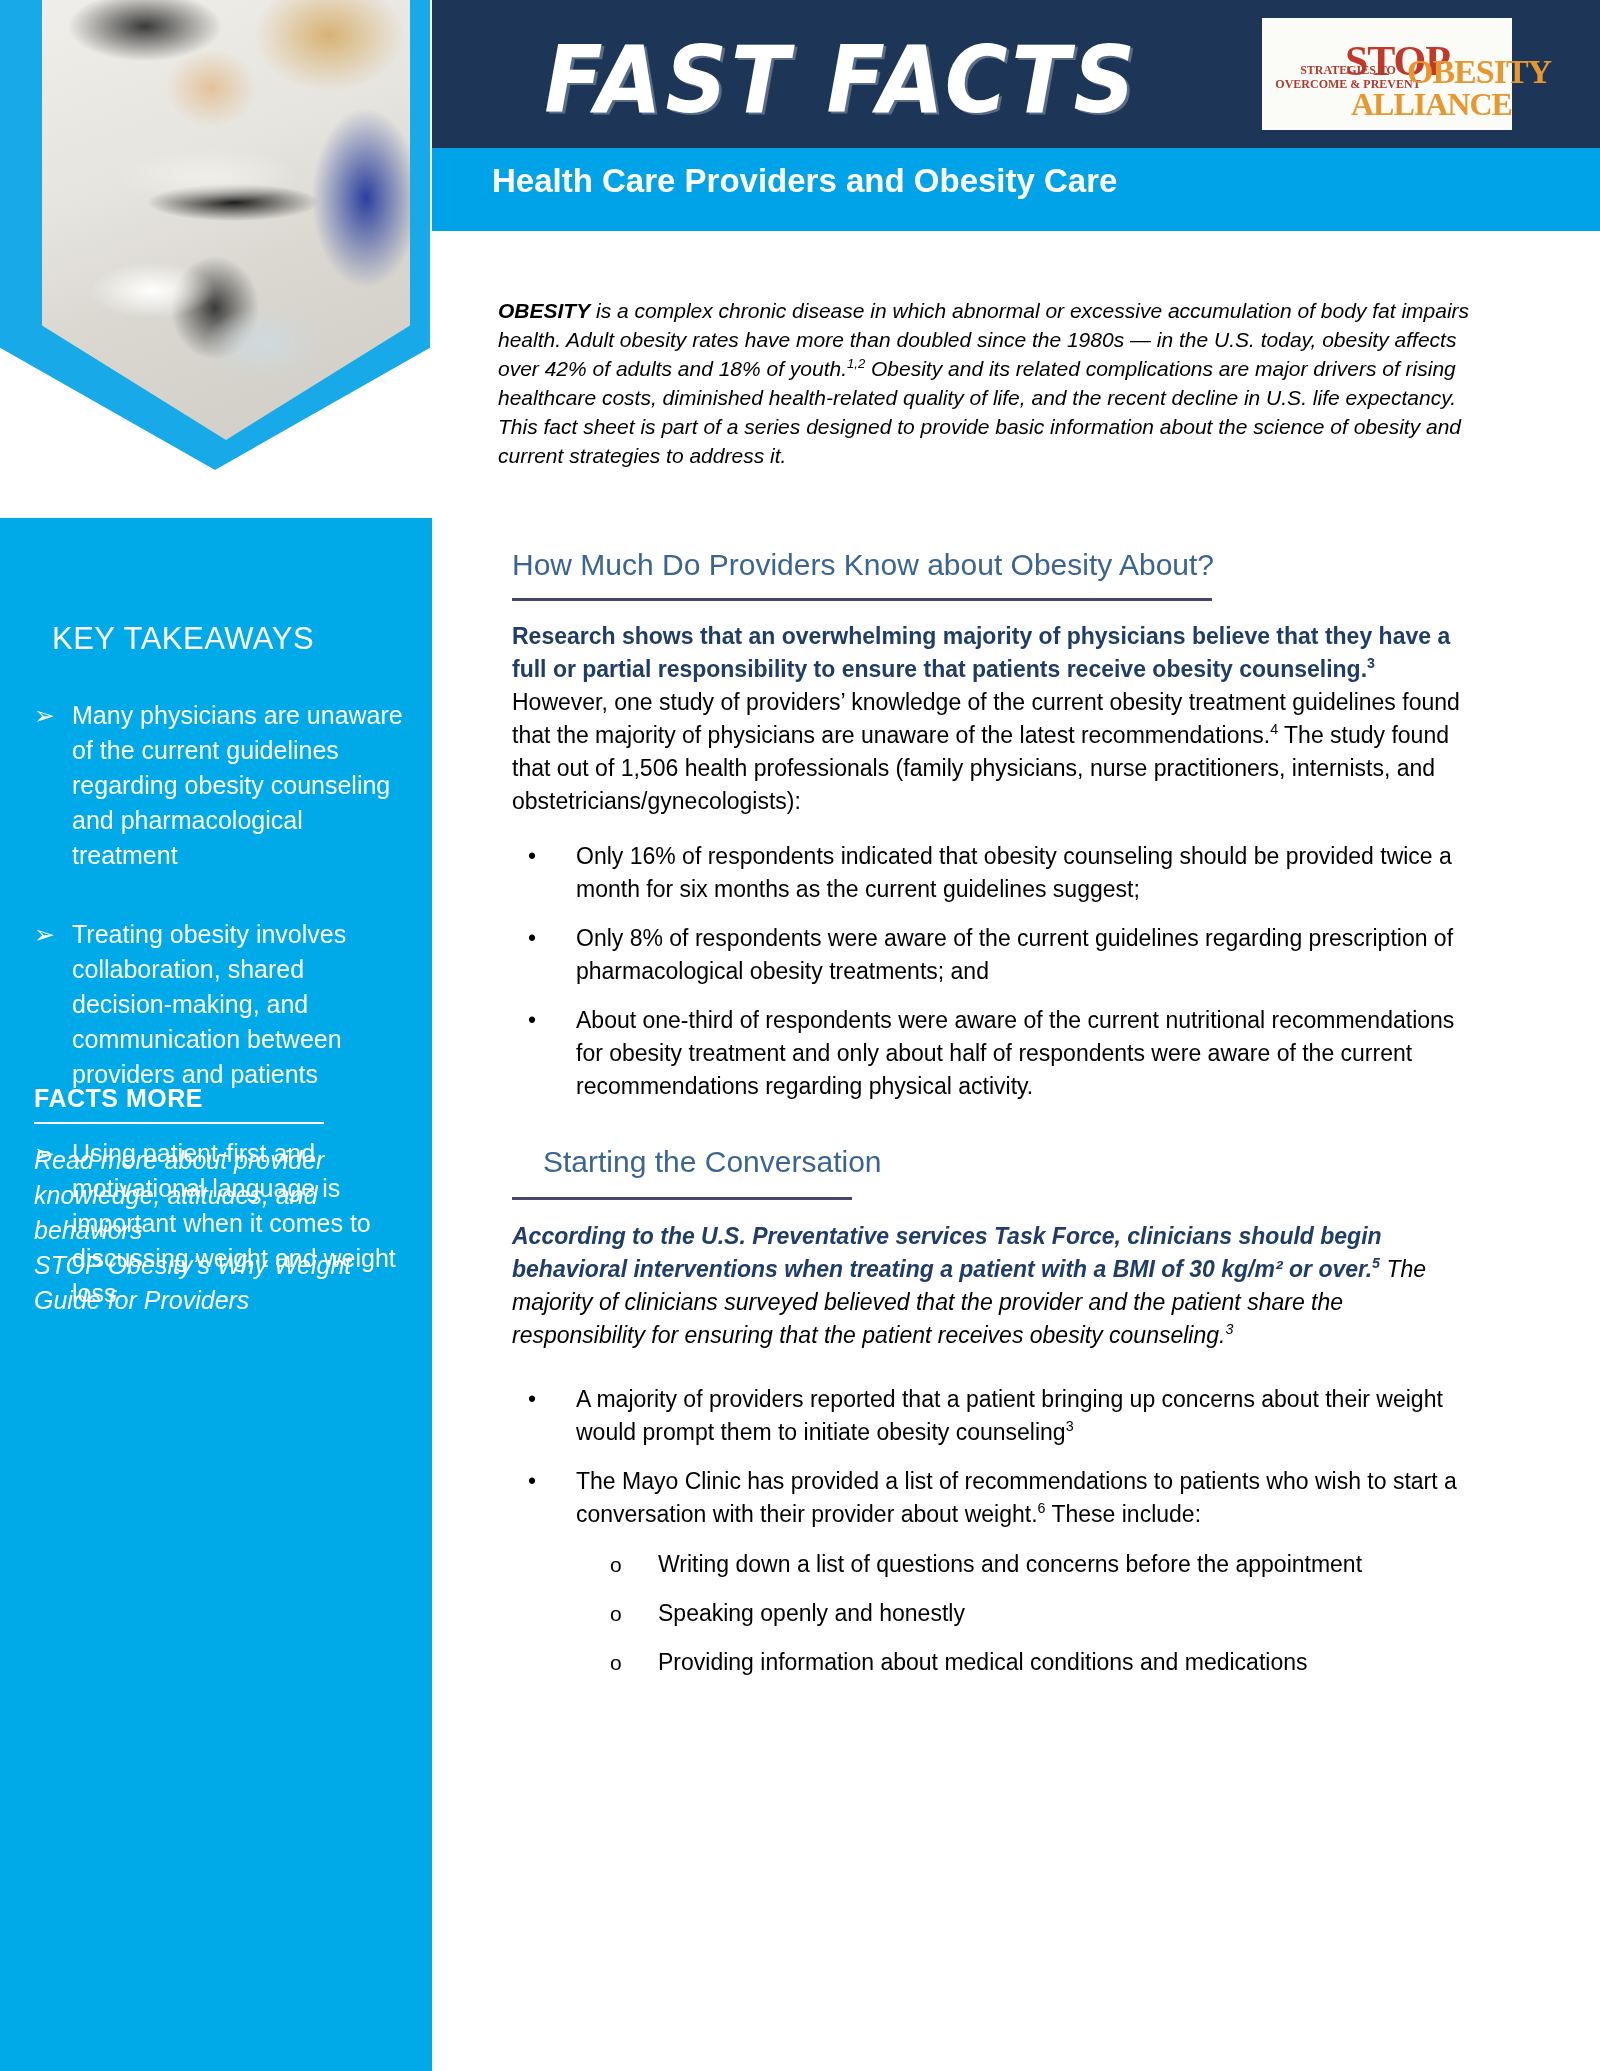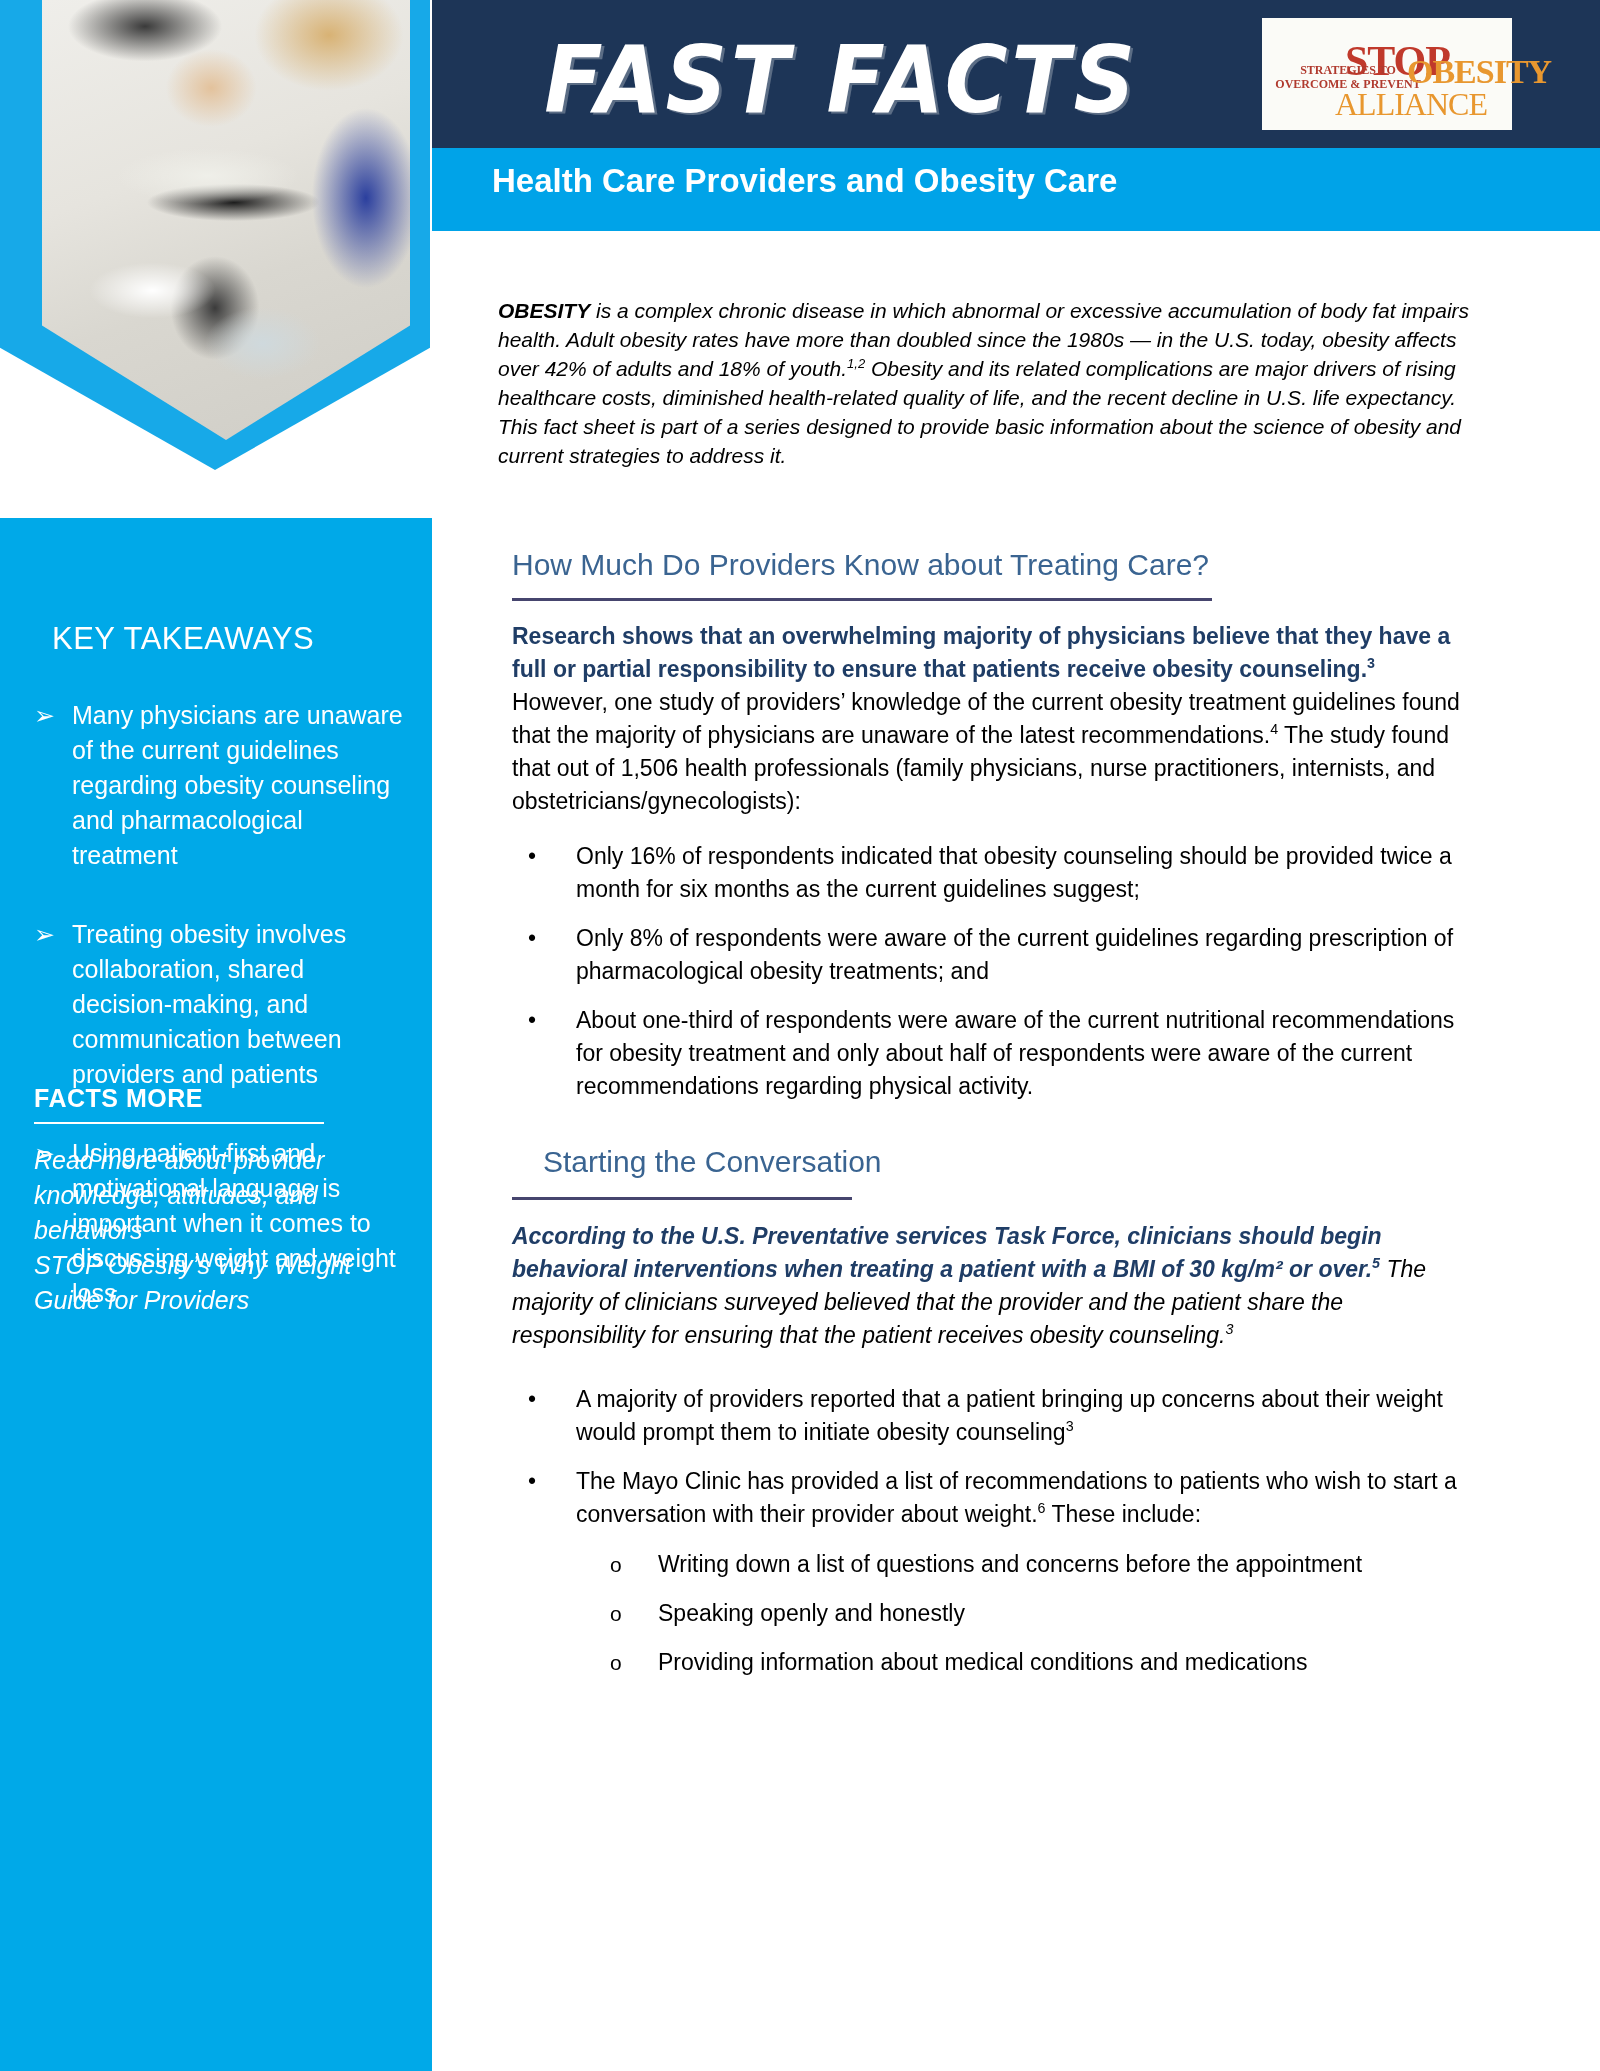--- a/index.html
+++ b/index.html
@@ -42,22 +42,22 @@
     position:absolute;left:6px;top:42px;width:150px;text-align:center;
     font-family:"Liberation Serif", serif;font-weight:bold;
     font-size:12px;color:#b03a2e;line-height:1.15;letter-spacing:0px;
   }
   .logo-obesity{
     position:absolute;left:140px;top:33px;
     font-family:"Liberation Serif", serif;font-weight:bold;
     font-size:34px;color:#e8972f;line-height:1;letter-spacing:-1px;
   }
   .logo-alliance{
-    position:absolute;left:68px;top:66px;
-    font-family:"Liberation Serif", serif;font-weight:normal;
+    position:absolute;left:84px;top:66px;
+    font-family:"Liberation Serif", serif;font-weight:bold;
     font-size:32px;color:#e8972f;line-height:1;letter-spacing:-1px;
   }
   .header-cyan{
     position:absolute;left:432px;top:148px;width:1168px;height:83px;
     background:#00a3e8;
     padding-left:33px;
   }
   .header-cyan-label{
     position:absolute;left:60px;top:14px;
     font-size:33px;font-weight:bold;color:#ffffff;
@@ -194,21 +194,21 @@
   </div>
 
   <div class="lm-title">FACTS MORE</div>
   <div class="lm-rule"></div>
   <div class="lm-links">
     <div class="lm-link">Read more about provider knowledge, attitudes, and behaviors</div>
     <div class="lm-link">STOP Obesity’s Why Weight Guide for Providers</div>
   </div>
 </div>
 
-<div class="sec-head" style="top:548px;">How Much Do Providers Know about Treating Care?</div>
+<div class="sec-head" style="top:548px;">How Much Do Providers Know about Obesity About?</div>
 <div class="sec-rule" style="top:598px;width:700px;"></div>
 
 <div class="body-txt" style="top:620px;width:950px;">
   <span class="lead">Research shows that an overwhelming majority of physicians believe that they have a full or partial responsibility to ensure that patients receive obesity counseling.</span><sup class="lead">3</sup><span> However, one study of providers’ knowledge of the current obesity treatment guidelines found that the majority of physicians are unaware of the latest recommendations.</span><sup>4</sup><span> The study found that out of 1,506 health professionals (family physicians, nurse practitioners, internists, and obstetricians/gynecologists):</span>
 </div>
 
 <div class="bullets" style="top:840px;left:512px;width:960px;">
   <div class="bl">
     <div class="dot">•</div>
     <div class="btxt">Only 16% of respondents indicated that obesity counseling should be provided twice a month for six months as the current guidelines suggest;</div>

